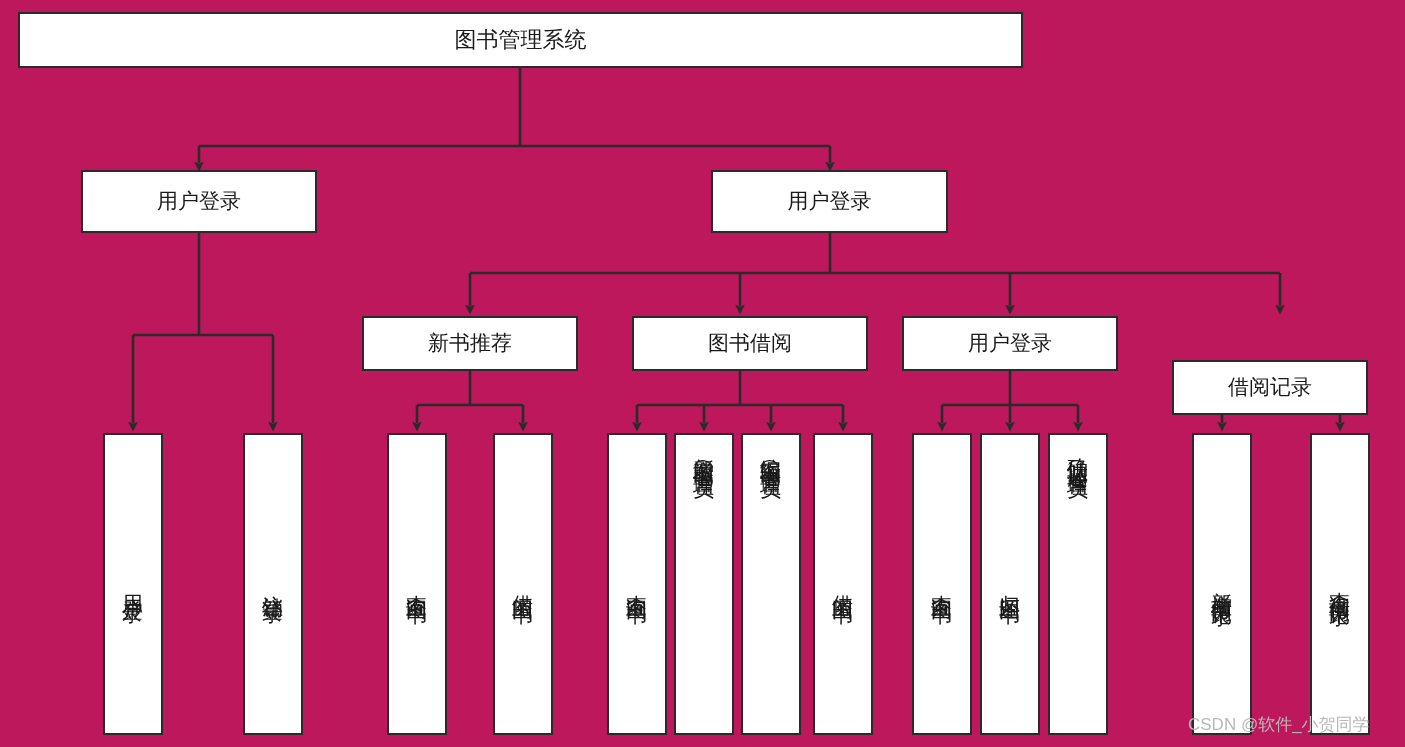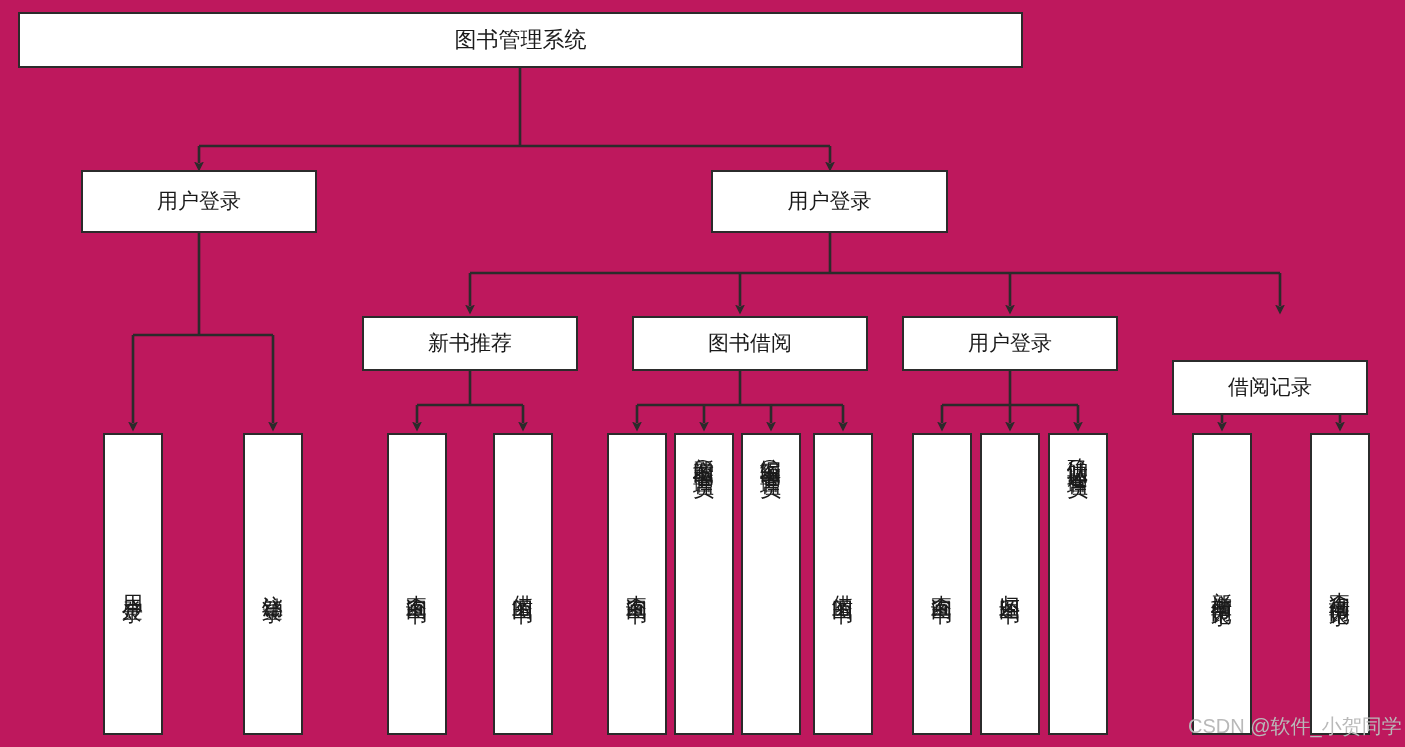--- a/index.html
+++ b/index.html
@@ -57,21 +57,21 @@
   }
   .leaf {
     align-items: flex-start;
     justify-content: center;
     padding-top: 6px;
   }
   .leaf-mid { align-items: center; padding-top: 0; }
   .watermark {
     position: absolute;
     color: #b9b9b9;
-    font-size: 20px;
+    font-size: 17px;
     font-family: "Liberation Sans", "DejaVu Sans", sans-serif;
     white-space: pre;
     pointer-events: none;
   }
 </style>
 </head>
 <body>
 
 <div id="diagram-root">
 

